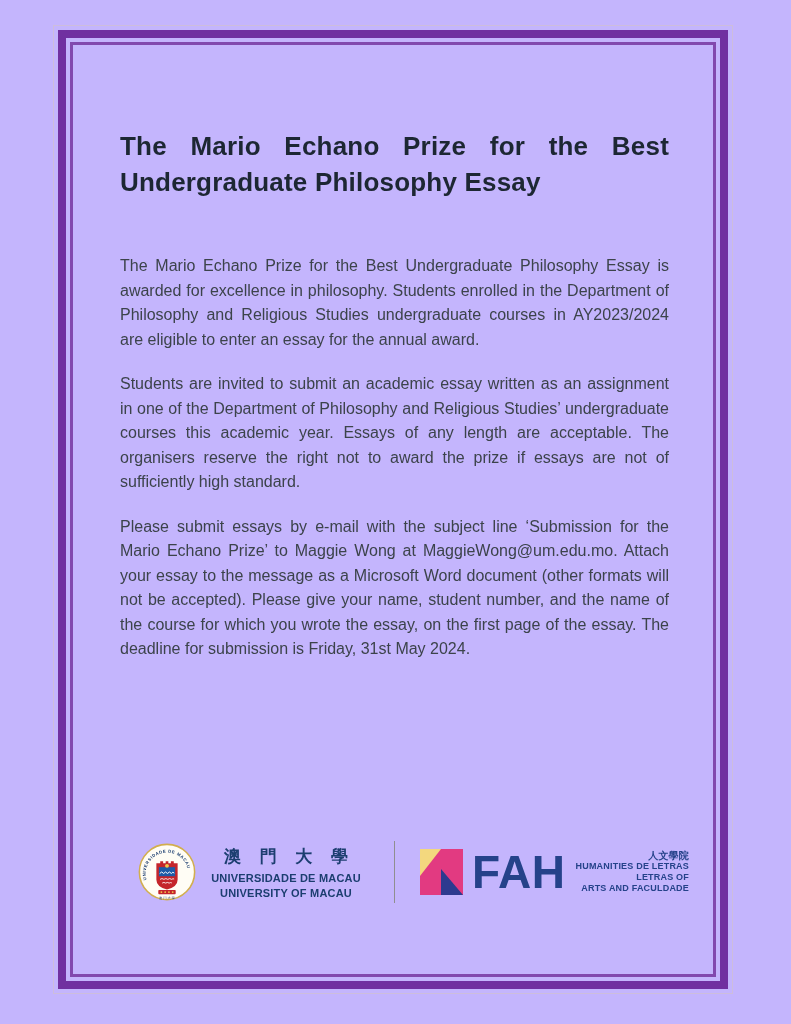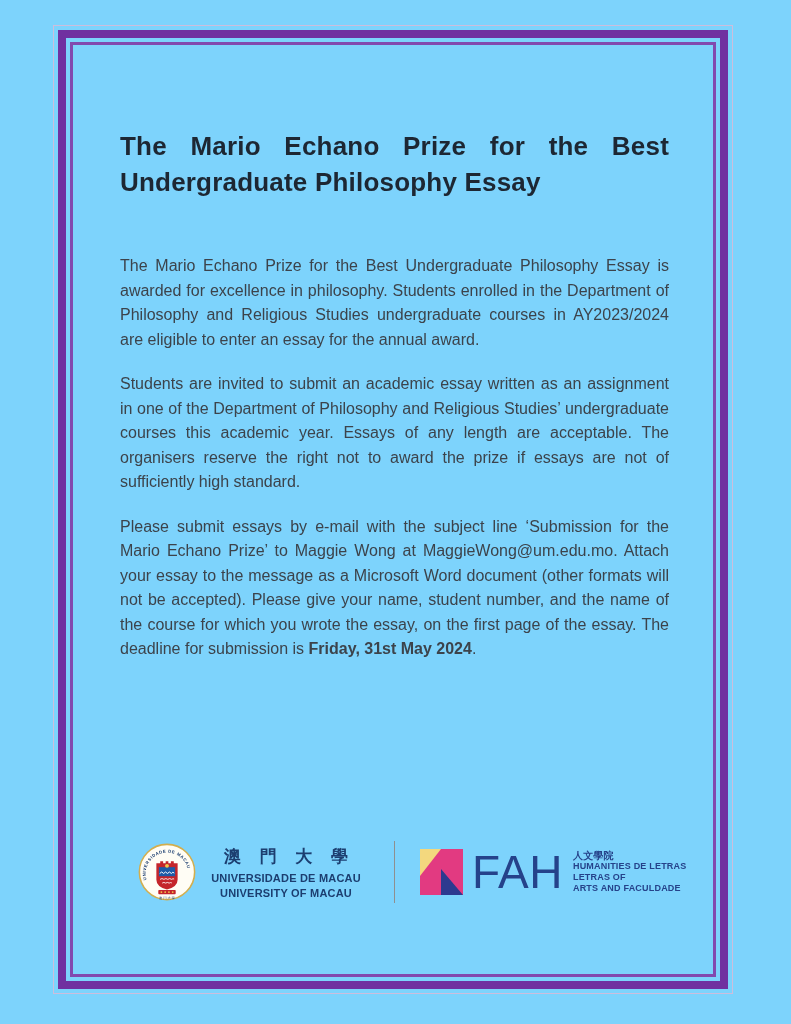--- a/index.html
+++ b/index.html
@@ -1,56 +1,56 @@
 <!DOCTYPE html>
 <html><head>
 <meta charset="utf-8">
 <style>
   html,body { margin:0; padding:0; background:#ffffff; }
   .page {
-    position:relative; width:791px; height:1024px; background:#7dd3fc;
+    position:relative; width:791px; height:1024px; background:#c4b5fd;
     font-family:"Liberation Sans", sans-serif; overflow:hidden;
   }
   
   .frame-hairline {
     position:absolute; left:53px; top:25px; right:58px; bottom:30px;
     border:1px solid #CDBDDC;
   }
   .frame-thick { position:absolute; inset:4px; border:8px solid #7030A0; }
   .frame-thin  { position:absolute; inset:4px; border:3px solid #8249AE; }
 
   
   .content { position:absolute; left:120px; top:128px; width:549px; }
   .doc-title {
     margin:0 0 54px 0; font-size:26px; line-height:36px; font-weight:bold;
     color:#1D2733; text-align:justify; letter-spacing:0.2px;
   }
   .doc-para {
     margin:0 0 20px 0; font-size:16px; line-height:24.5px;
     color:#3C434B; text-align:justify;
   }
-  .doc-para .deadline { font-weight:bold; }
+  .doc-para .deadline { font-weight:normal; }
 
   
   .footer {
     position:absolute; left:138px; top:834px; height:76px;
     display:flex; align-items:center;
   }
   .um-logo { display:flex; align-items:center; }
   .um-text { margin-left:9px; text-align:center; color:#1C3E70; width:162px; }
   .um-cn   { font-size:17px; font-weight:600; letter-spacing:7px; text-indent:7px; }
   .um-pt   { font-size:11px; font-weight:bold; margin-top:4px; letter-spacing:0.2px; }
   .um-en   { font-size:11px; font-weight:bold; margin-top:3px; letter-spacing:0.2px; }
   .logo-divider { width:1px; height:62px; background:#8F8F8F; margin:0 25px 0 27px; }
   .fah-logo { display:flex; align-items:center; }
   .fah-acronym {
-    font-size:46px; line-height:46px; font-weight:normal; color:#25428A;
+    font-size:46px; line-height:46px; font-weight:bold; color:#25428A;
     margin:0 10px 0 9px; letter-spacing:0.5px;
   }
-  .fah-text { color:#25428A; font-weight:bold; font-size:9px; line-height:11px; letter-spacing:0.2px; }
+  .fah-text { color:#25428A; font-weight:bold; font-size:9px; line-height:11px; letter-spacing:0.2px;text-align:right; }
   .fah-cn { font-size:10px; }
 </style>
 </head>
 <body>
 
 <div class="page">
 
   <div class="frame-hairline">
     <div class="frame-thick">
       <div class="frame-thin"></div>

